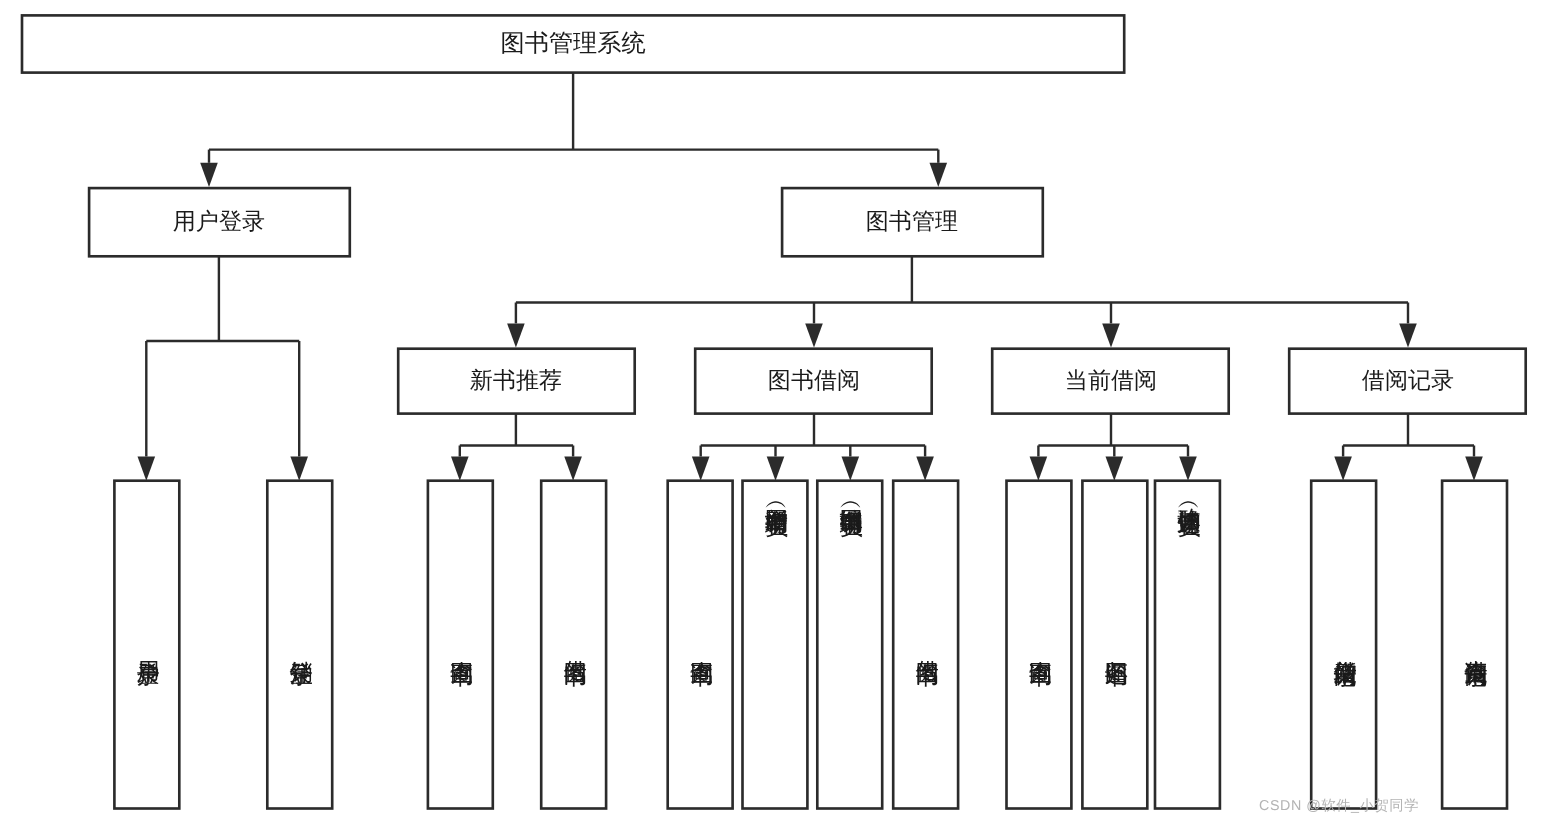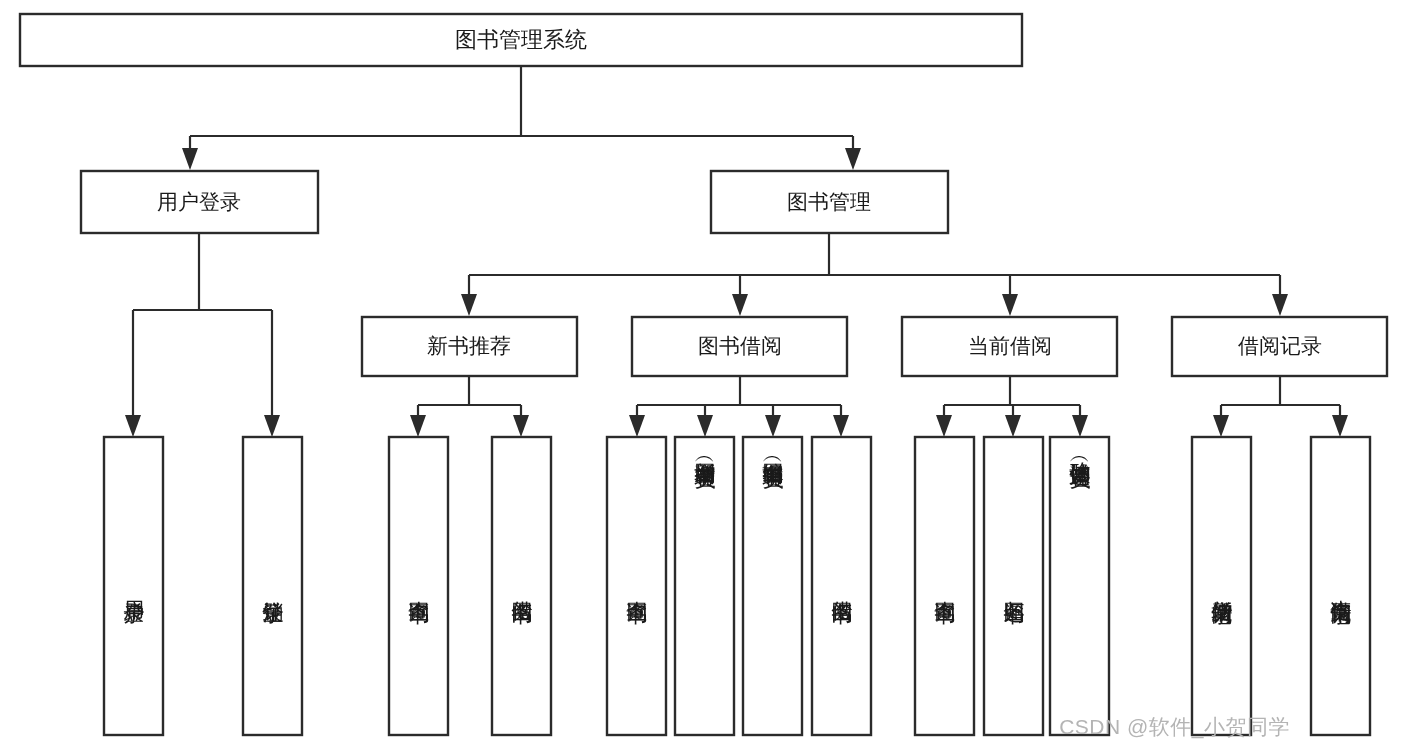--- a/index.html
+++ b/index.html
@@ -67,21 +67,21 @@
     letter-spacing: 1px;
     white-space: nowrap;
     pointer-events: none;
     text-align: center;
   }
   .watermark {
     position: absolute;
     right: 8px;
     bottom: 6px;
     font-family: "Liberation Sans", sans-serif;
-    font-size: 21px;
+    font-size: 13px;
     color: #b4b4b4;
     white-space: nowrap;
     letter-spacing: 0.5px;
   }
 </style>
 </head>
 <body>
 
 <div id="diagram-root">
 

